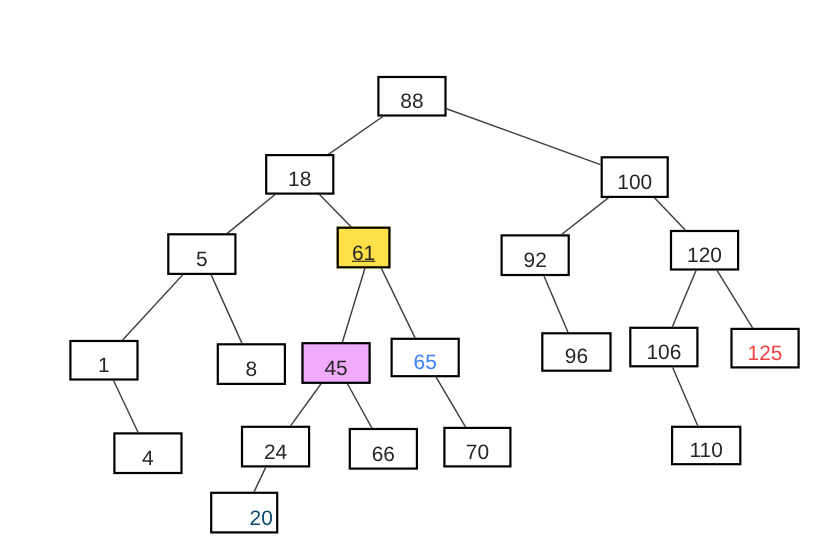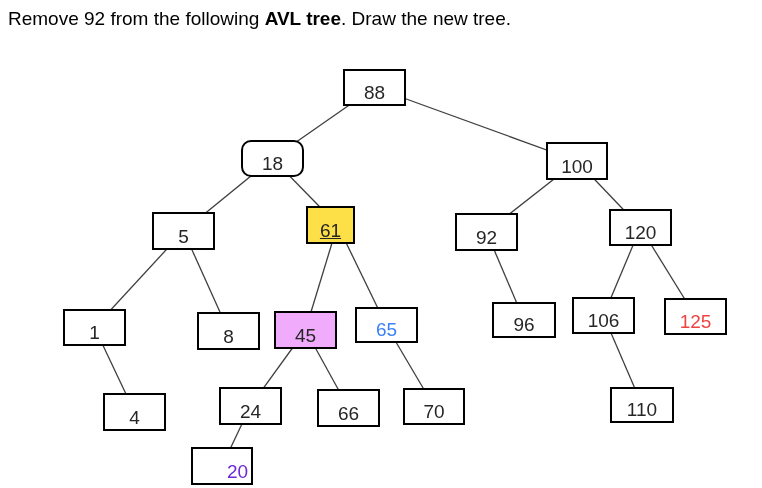--- a/index.html
+++ b/index.html
@@ -49,21 +49,20 @@
     justify-content: center;
     z-index: 2;
     font-size: 19px;
     color: #262626;
   }
 </style>
 </head>
 <body>
 
 <div class="page">
-  <p class="title"><span>Remove 92 from the following </span><strong>AVL tree</strong><span>. Draw the new tree.</span></p>
 
   <div class="canvas">
     <svg class="edges-layer" id="edges-layer" width="762" height="488" viewBox="0 0 762 488" xmlns="http://www.w3.org/2000/svg">
         <line x1="374.5" y1="87.5" x2="272.5" y2="158.5" stroke="#3f3f3f" stroke-width="1.3"></line>
         <line x1="374.5" y1="87.5" x2="577" y2="161" stroke="#3f3f3f" stroke-width="1.3"></line>
         <line x1="272.5" y1="158.5" x2="183.5" y2="231" stroke="#3f3f3f" stroke-width="1.3"></line>
         <line x1="272.5" y1="158.5" x2="337.5" y2="225" stroke="#3f3f3f" stroke-width="1.3"></line>
         <line x1="577" y1="161" x2="486.5" y2="232" stroke="#3f3f3f" stroke-width="1.3"></line>
         <line x1="577" y1="161" x2="640.5" y2="227.5" stroke="#3f3f3f" stroke-width="1.3"></line>
         <line x1="183.5" y1="231" x2="94.5" y2="327.5" stroke="#3f3f3f" stroke-width="1.3"></line>
@@ -77,21 +76,21 @@
         <line x1="305.5" y1="330" x2="250.5" y2="406" stroke="#3f3f3f" stroke-width="1.3"></line>
         <line x1="305.5" y1="330" x2="348.5" y2="408" stroke="#3f3f3f" stroke-width="1.3"></line>
         <line x1="386.5" y1="326" x2="434" y2="406.5" stroke="#3f3f3f" stroke-width="1.3"></line>
         <line x1="250.5" y1="406" x2="222" y2="466" stroke="#3f3f3f" stroke-width="1.3"></line>
         <line x1="603.5" y1="315.5" x2="642" y2="405" stroke="#3f3f3f" stroke-width="1.3"></line>
       </svg>
     <div id="nodes-layer">
         <div class="node" style="left: 343px; top: 69px; width: 63px; height: 37px; background: rgb(255, 255, 255); border-color: rgb(0, 0, 0); color: rgb(38, 38, 38);">
           <span>88</span>
         </div>
-        <div class="node" style="left: 241px; top: 140px; width: 63px; height: 37px; background: rgb(255, 255, 255); border-color: rgb(0, 0, 0); color: rgb(38, 38, 38); border-radius: 10px;">
+        <div class="node" style="left: 241px; top: 140px; width: 63px; height: 37px; background: rgb(255, 255, 255); border-color: rgb(0, 0, 0); color: rgb(38, 38, 38);">
           <span>18</span>
         </div>
         <div class="node" style="left: 546px; top: 142px; width: 62px; height: 38px; background: rgb(255, 255, 255); border-color: rgb(0, 0, 0); color: rgb(38, 38, 38);">
           <span>100</span>
         </div>
         <div class="node" style="left: 152px; top: 212px; width: 63px; height: 38px; background: rgb(255, 255, 255); border-color: rgb(0, 0, 0); color: rgb(38, 38, 38);">
           <span>5</span>
         </div>
         <div class="node" style="left: 306px; top: 206px; width: 49px; height: 38px; background: #fde047; border-color: rgb(0, 0, 0); color: rgb(38, 38, 38); text-decoration: underline;">
           <span>61</span>
@@ -131,18 +130,18 @@
         </div>
         <div class="node" style="left: 317px; top: 389px; width: 63px; height: 38px; background: rgb(255, 255, 255); border-color: rgb(0, 0, 0); color: rgb(38, 38, 38);">
           <span>66</span>
         </div>
         <div class="node" style="left: 403px; top: 388px; width: 62px; height: 37px; background: rgb(255, 255, 255); border-color: rgb(0, 0, 0); color: rgb(38, 38, 38);">
           <span>70</span>
         </div>
         <div class="node" style="left: 610px; top: 387px; width: 64px; height: 36px; background: rgb(255, 255, 255); border-color: rgb(0, 0, 0); color: rgb(38, 38, 38);">
           <span>110</span>
         </div>
-        <div class="node" style="left: 191px; top: 447px; width: 62px; height: 38px; background: rgb(255, 255, 255); border-color: rgb(0, 0, 0); color: #6d28d9; padding-left: 31px;">
+        <div class="node" style="left: 191px; top: 447px; width: 62px; height: 38px; background: rgb(255, 255, 255); border-color: rgb(0, 0, 0); color: #0c4a6e; padding-left: 31px;">
           <span>20</span>
         </div>
       </div>
   </div>
 </div>
 
 </body></html>

